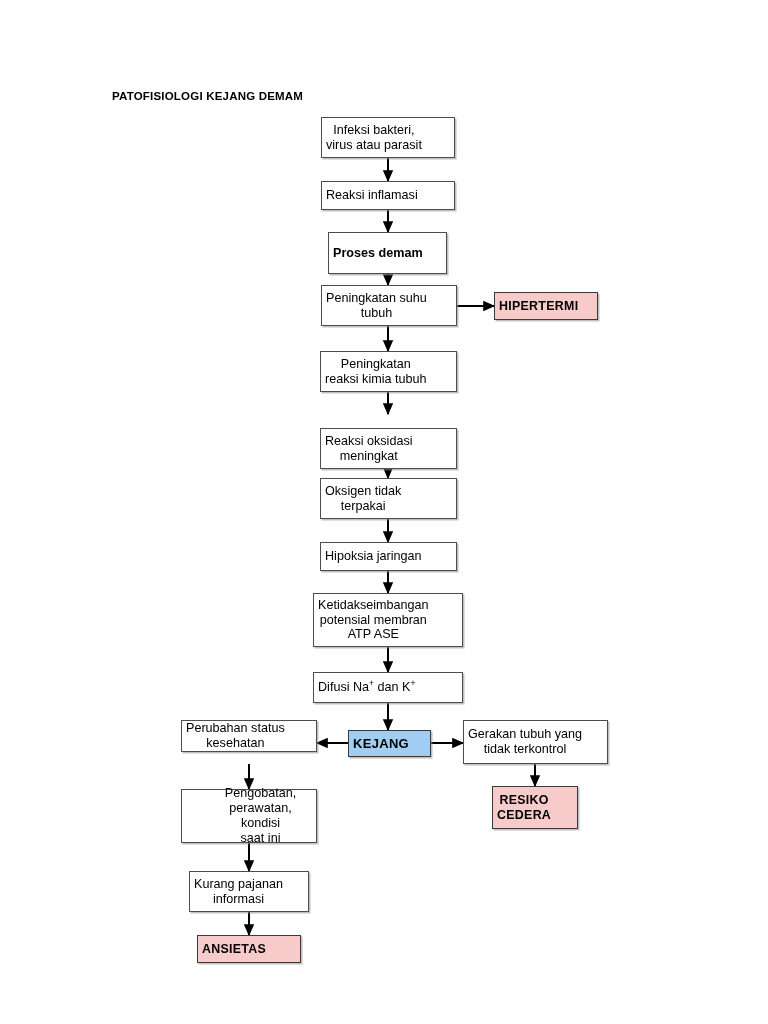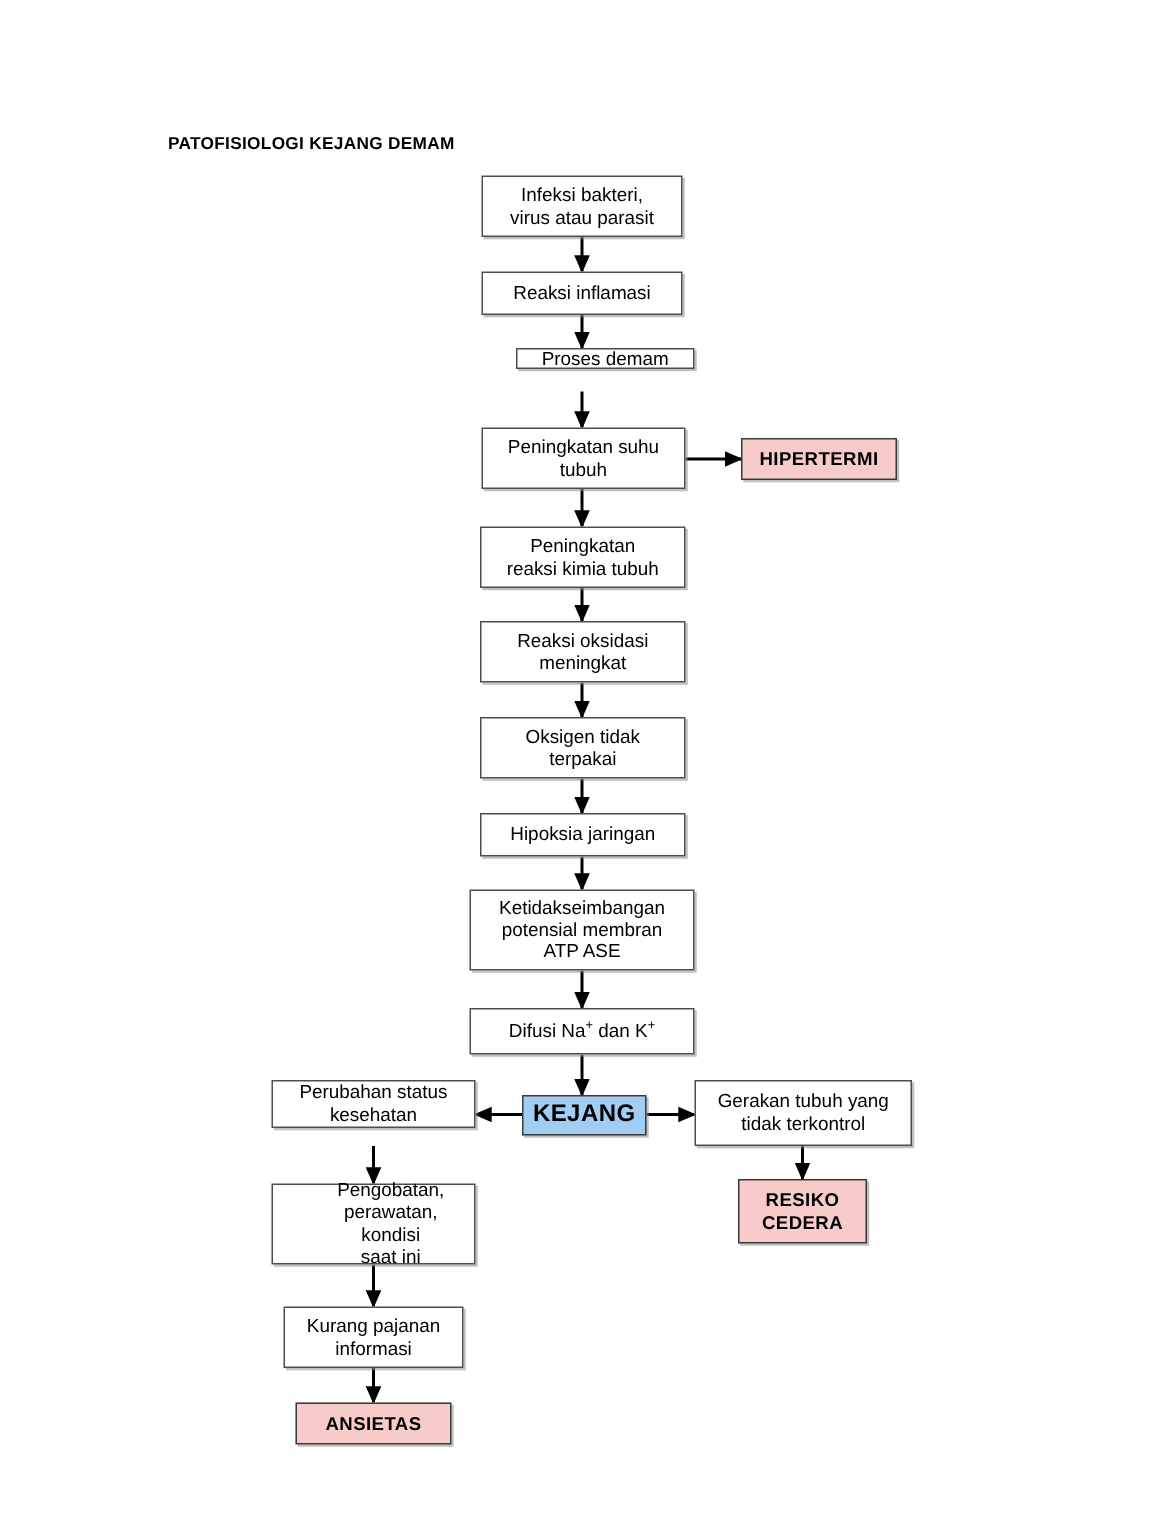--- a/index.html
+++ b/index.html
@@ -46,39 +46,39 @@
   .node {
     position: absolute;
     box-sizing: border-box;
     border: 1px solid #4d4d4d;
     background: #ffffff;
     color: #000000;
     font-size: 12.6px;
     line-height: 1.18;
     display: flex;
     align-items: center;
-    justify-content: center;
+    justify-content: flex-start;
     text-align: center;
     padding: 2px 4px;
     box-shadow: 1.5px 1.5px 0 rgba(140,140,140,0.55);
   }
 
   .node.pink {
     background: #f8cbcb;
     border: 1px solid #3a3a3a;
     font-weight: bold;
     font-size: 12.4px;
     letter-spacing: 0.3px;
   }
 
   .node.blue {
     background: #a2cdf2;
     border: 1px solid #3a3a3a;
     font-weight: bold;
-    font-size: 16px;
+    font-size: 13px;
     letter-spacing: 0.3px;
   }
 
   .node span.lbl {
     display: block;
     white-space: pre-line;
   }
 
   sup {
     font-size: 0.68em;
@@ -121,35 +121,35 @@
   </svg>
 
   <div id="node-group">
       <div class="node" style="left: 321px; top: 117px; width: 134px; height: 41px;">
         <span class="lbl">Infeksi bakteri,
 virus atau parasit</span>
       </div>
       <div class="node" style="left: 321px; top: 181px; width: 134px; height: 29px;">
         <span class="lbl">Reaksi inflamasi</span>
       </div>
-      <div class="node" style="left: 344px; top: 232px; width: 119px; height: 14px;">
+      <div class="node" style="left: 328px; top: 232px; width: 119px; height: 42px; font-weight: bold;">
         <span class="lbl">Proses demam</span>
       </div>
       <div class="node" style="left: 321px; top: 285px; width: 136px; height: 41px;">
         <span class="lbl">Peningkatan suhu
 tubuh</span>
       </div>
       <div class="node pink" style="left: 494px; top: 292px; width: 104px; height: 28px;">
         <span class="lbl">HIPERTERMI</span>
       </div>
       <div class="node" style="left: 320px; top: 351px; width: 137px; height: 41px;">
         <span class="lbl">Peningkatan
 reaksi kimia tubuh</span>
       </div>
-      <div class="node" style="left: 320px; top: 414px; width: 137px; height: 41px;">
+      <div class="node" style="left: 320px; top: 428px; width: 137px; height: 41px;">
         <span class="lbl">Reaksi oksidasi
 meningkat</span>
       </div>
       <div class="node" style="left: 320px; top: 478px; width: 137px; height: 41px;">
         <span class="lbl">Oksigen tidak
 terpakai</span>
       </div>
       <div class="node" style="left: 320px; top: 542px; width: 137px; height: 29px;">
         <span class="lbl">Hipoksia jaringan</span>
       </div>

